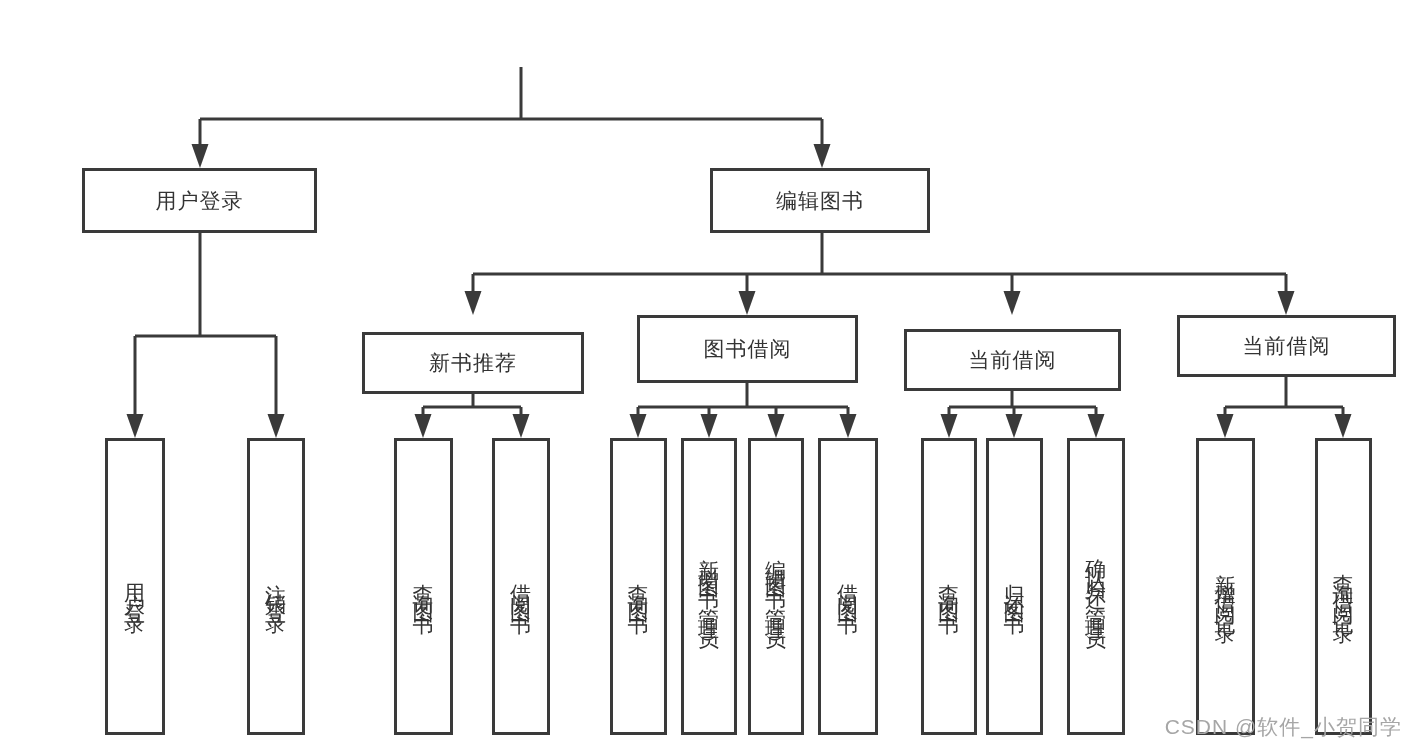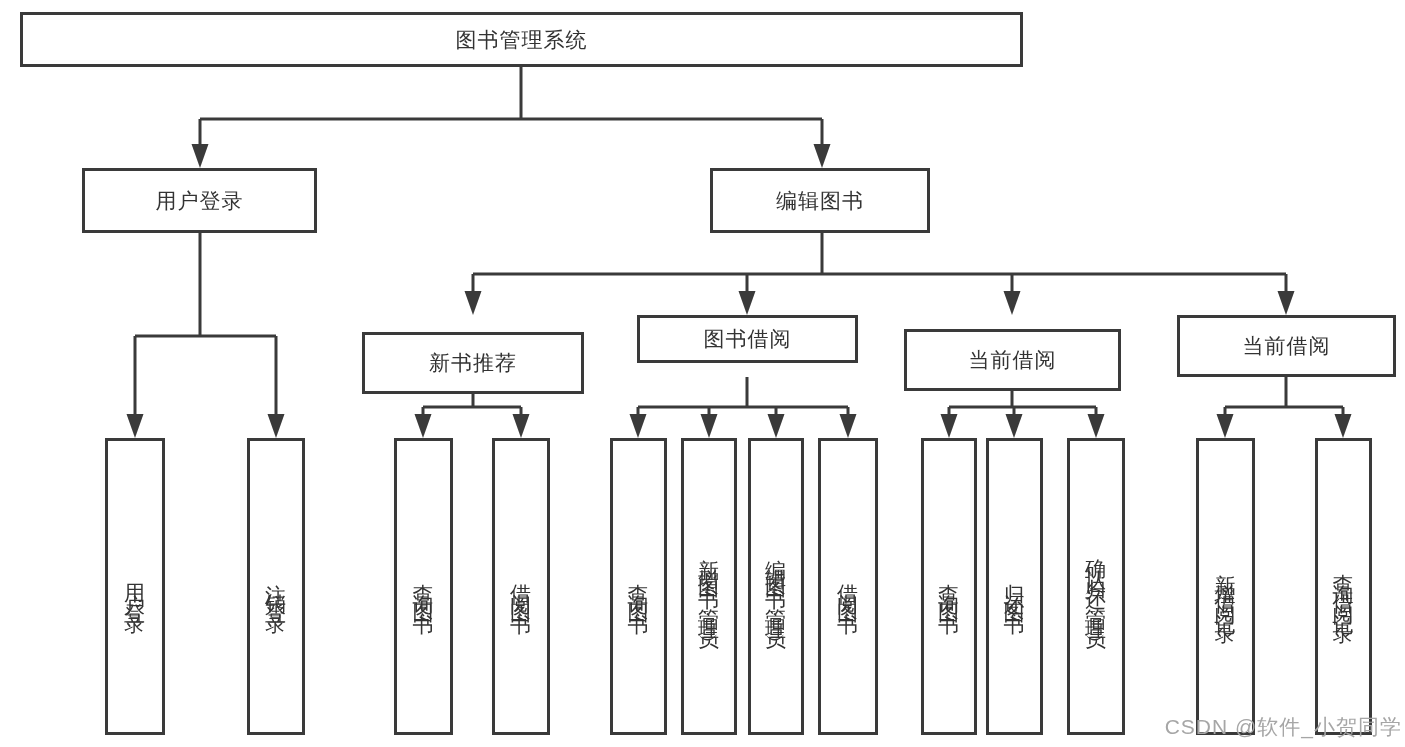--- a/index.html
+++ b/index.html
@@ -78,35 +78,32 @@
       <polygon points="767.5,414 784.5,414 776,438"></polygon>
       <polygon points="839.5,414 856.5,414 848,438"></polygon>
       <polygon points="940.5,414 957.5,414 949,438"></polygon>
       <polygon points="1005.5,414 1022.5,414 1014,438"></polygon>
       <polygon points="1087.5,414 1104.5,414 1096,438"></polygon>
       <polygon points="1216.5,414 1233.5,414 1225,438"></polygon>
       <polygon points="1334.5,414 1351.5,414 1343,438"></polygon>
     </g>
   </svg>
 
-  <div class="node" style="left:20px;top:12px;width:1003px;height:55px">
-    <span class="hlabel">图书管理系统</span>
-  </div>
 
   <div class="node" style="left:82px;top:168px;width:235px;height:65px">
     <span class="hlabel">用户登录</span>
   </div>
   <div class="node" style="left:710px;top:168px;width:220px;height:65px">
     <span class="hlabel">编辑图书</span>
   </div>
 
   <div class="node" style="left:362px;top:332px;width:222px;height:62px">
     <span class="hlabel">新书推荐</span>
   </div>
-  <div class="node" style="left:637px;top:315px;width:221px;height:48px">
+  <div class="node" style="left:637px;top:315px;width:221px;height:68px">
     <span class="hlabel">图书借阅</span>
   </div>
   <div class="node" style="left:904px;top:329px;width:217px;height:62px">
     <span class="hlabel">当前借阅</span>
   </div>
   <div class="node" style="left:1177px;top:315px;width:219px;height:62px">
     <span class="hlabel">当前借阅</span>
   </div>
 
   <div class="node" style="left:105px;top:438px;width:60px;height:297px">

